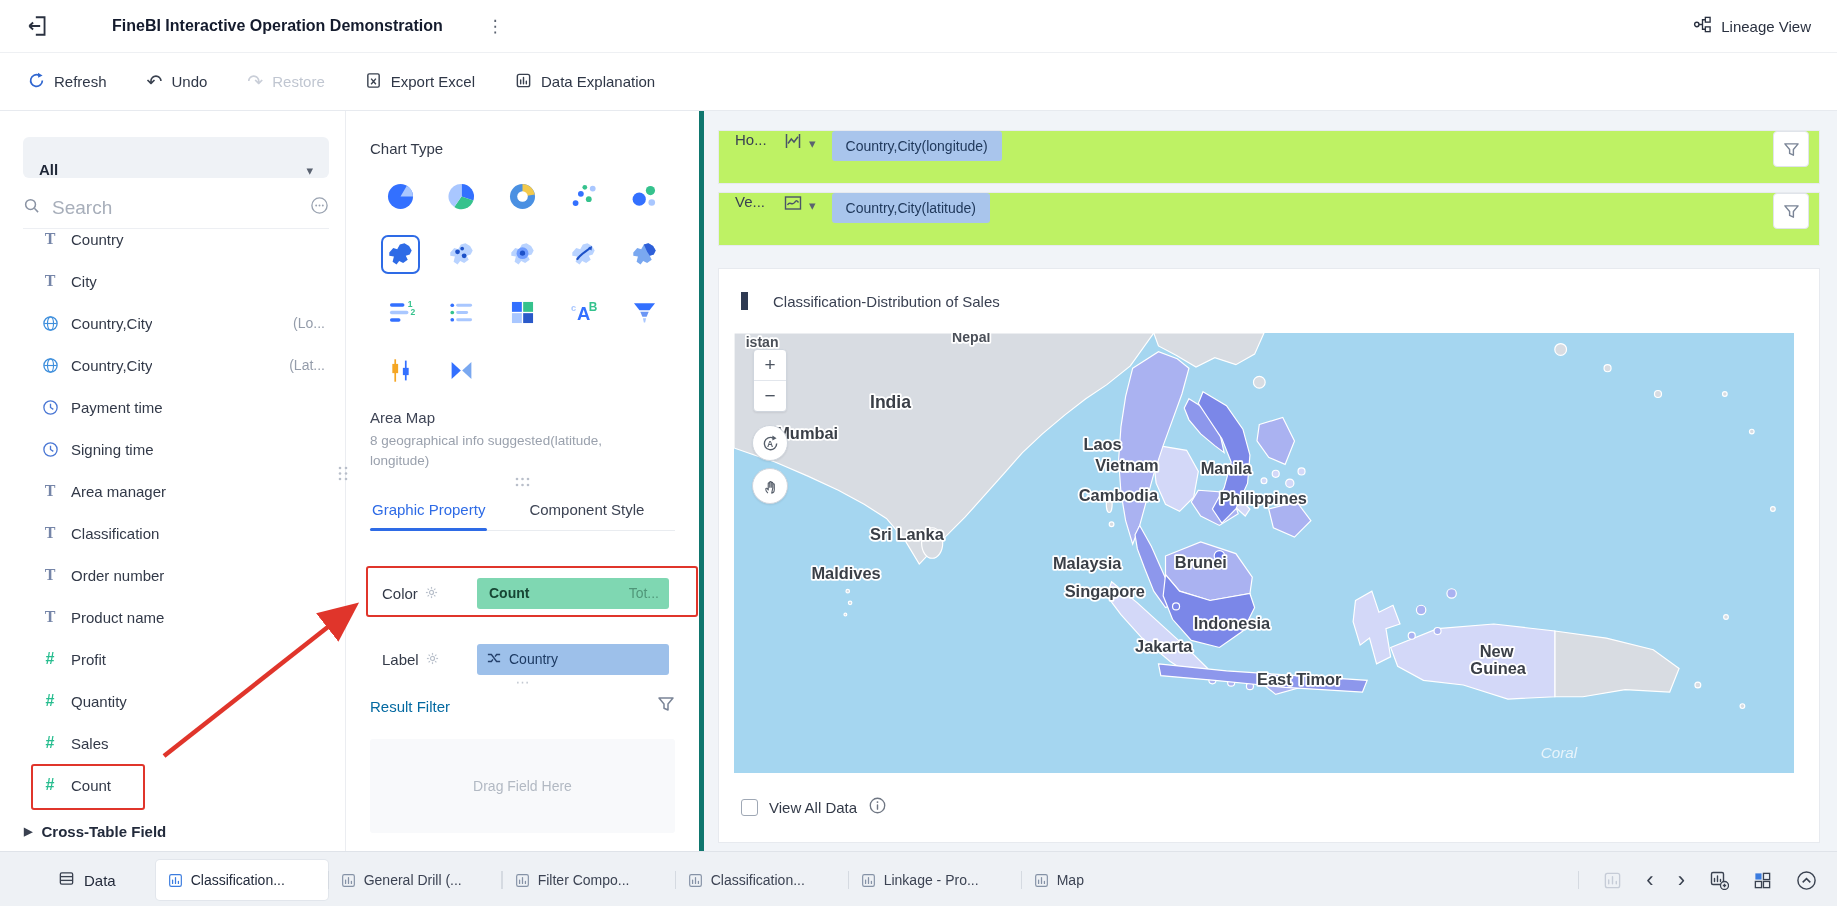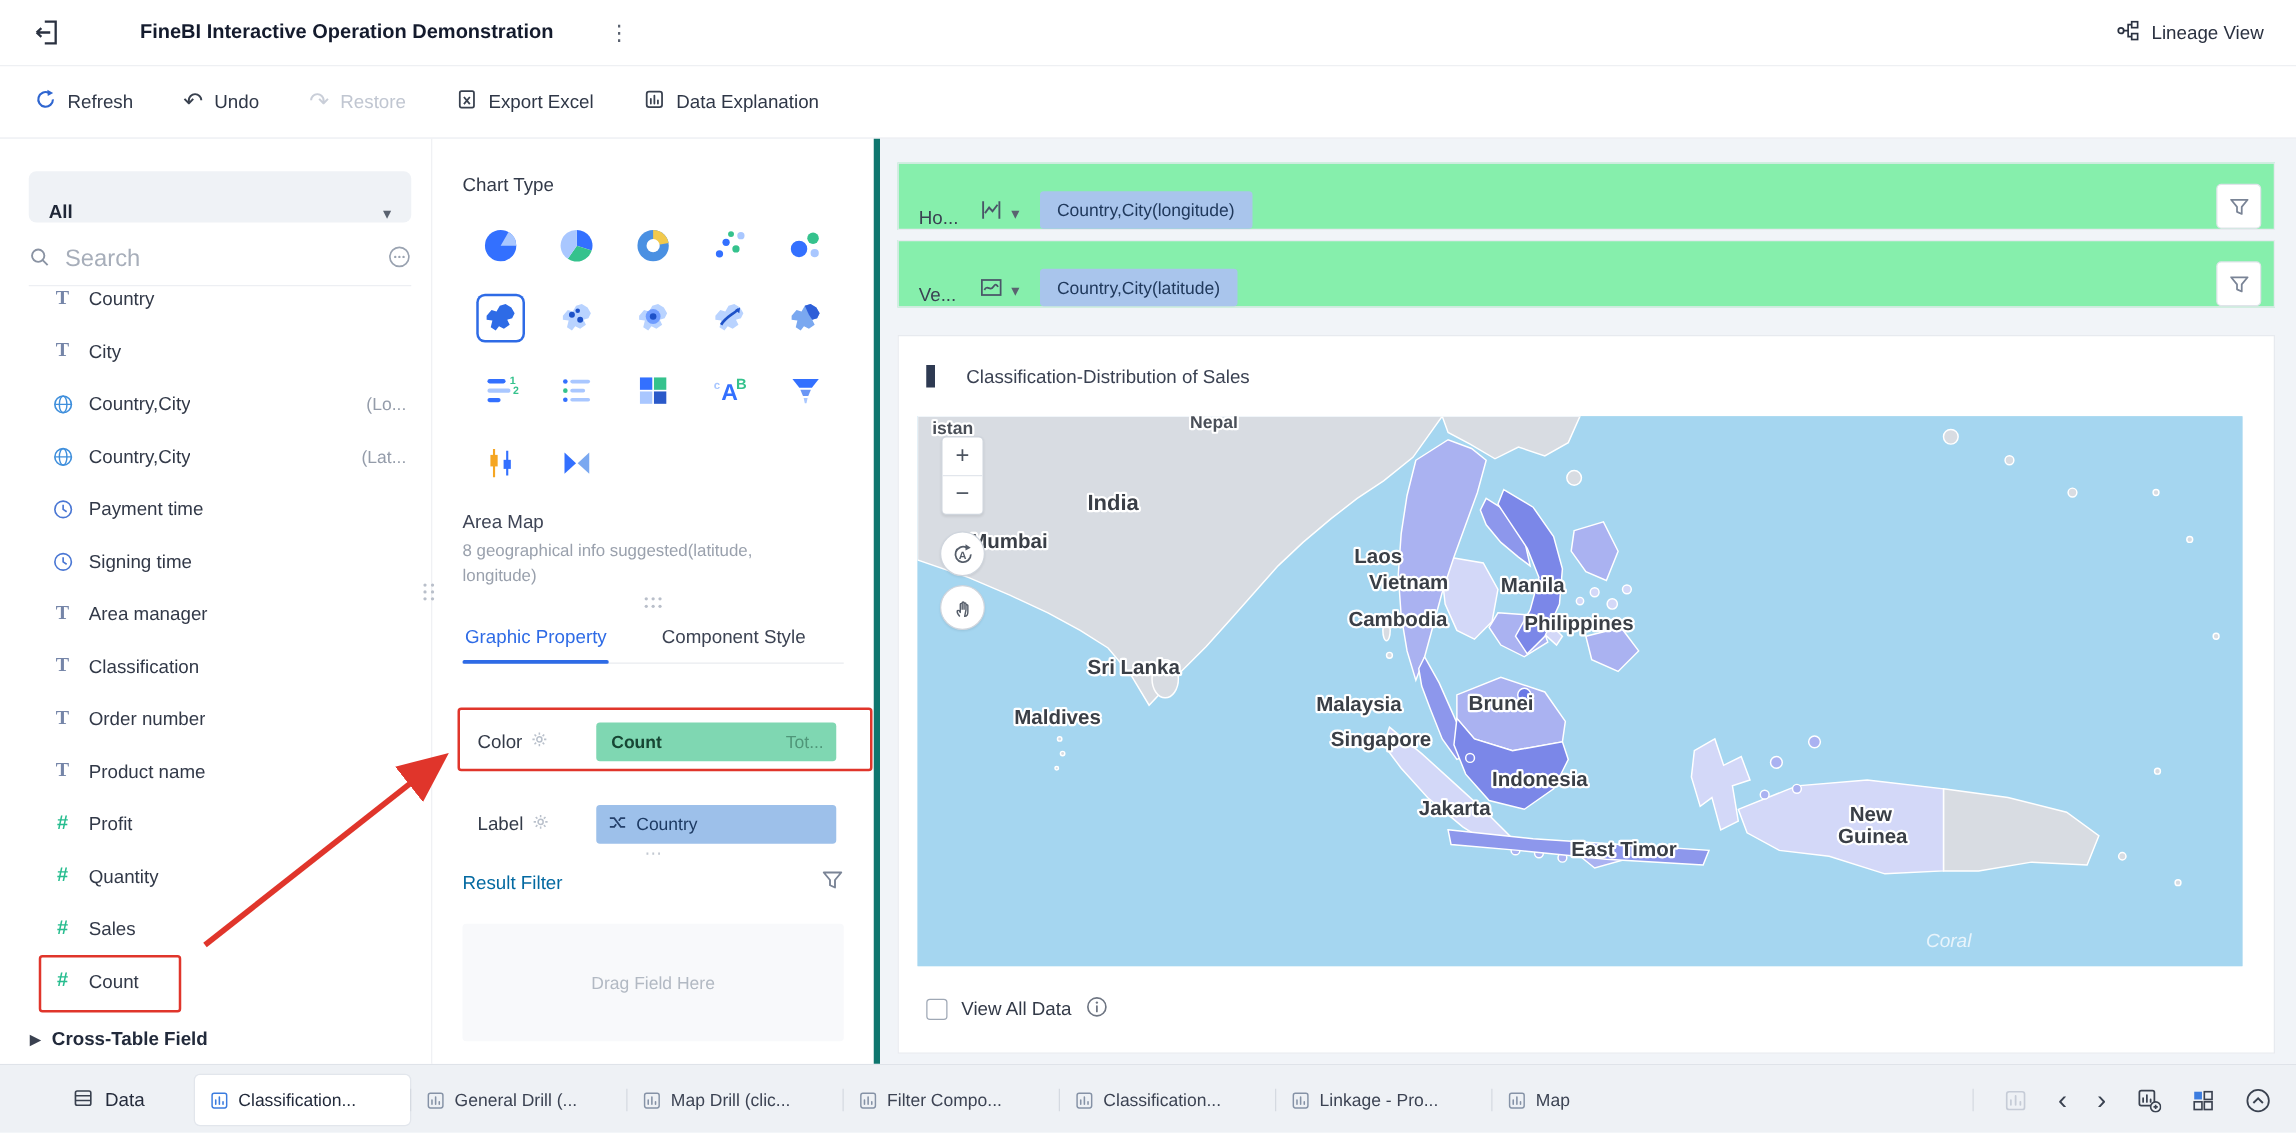--- a/index.html
+++ b/index.html
@@ -70,21 +70,21 @@
   .pill.green .pagg{margin-left:auto;padding-right:10px;color:rgba(23,70,52,.45)}
   .pill.bluef{width:192px;margin-left:13px;background:#9dc0ea;color:#1d3a63;gap:8px;padding-left:10px}
   .mini-handle{height:12px;display:flex;justify-content:center;align-items:flex-end;color:#c2c8d1;font-size:14px;line-height:10px}
   .result-row{margin-top:4px;height:30px;display:flex;align-items:center;justify-content:space-between}
   .result-label{font-size:15px;color:#0369a1}
   .drag-area{margin-top:18px;height:94px;background:#f8f9fb;border-radius:3px;display:flex;align-items:center;justify-content:center;
              font-size:14px;color:#b2b9c3}
 
   
   .right{flex:1;background:#f1f4f8;box-sizing:border-box;padding:19px 17px 8px 14px;display:flex;flex-direction:column;min-width:0}
-  .shelf{height:54px;background:#86efac;border:1px solid #e7eaef;display:flex;align-items:flex-end;padding:0 10px 0 16px;box-sizing:border-box}
+  .shelf{height:54px;background:#bef264;border:1px solid #e7eaef;display:flex;align-items:flex-start;padding:0 10px 0 16px;box-sizing:border-box}
   .shelf + .shelf{margin-top:8px}
   .shelf-label{font-size:15px;color:#3a4152;width:44px}
   .shelf-ic{display:flex;align-items:center;gap:6px;margin-left:4px}
   .shelf .pill.blue{background:#a9c5ec;color:#20395c;padding:0 14px;height:30px;margin-left:16px}
   .shelf-spacer{flex:1}
   .shelf-btn{width:34px;height:34px;border:1px solid #e0e4ea;border-radius:4px;background:#fff;display:flex;align-items:center;justify-content:center}
 
   .card{margin-top:22px;background:#fff;border:1px solid #e7eaef;flex:1;display:flex;flex-direction:column;min-height:0}
   .card-title-row{height:64px;display:flex;align-items:center;gap:25px;padding-left:22px}
   .title-mark{width:7px;height:18px;background:#2e3a52}
@@ -737,29 +737,20 @@
       <span class="bb-tab">
         <span style="display: flex;">
           <svg viewBox="0 0 18 18" width="15" height="15">
             <rect x="2" y="2" width="14" height="14" rx="2" fill="none" stroke="#8592a6" stroke-width="1.4"></rect>
             <path d="M5.5 12.5 V8.5 M9 12.5 V5.5 M12.5 12.5 V10" stroke="#8592a6" stroke-width="1.5" stroke-linecap="round"></path>
           </svg>
         </span>
         <span class="ellip">General Drill (...</span>
       </span>
       <span class="bb-sep"></span>
-      <span class="bb-tab">
-        <span style="display: flex;">
-          <svg viewBox="0 0 18 18" width="15" height="15">
-            <rect x="2" y="2" width="14" height="14" rx="2" fill="none" stroke="#8592a6" stroke-width="1.4"></rect>
-            <path d="M5.5 12.5 V8.5 M9 12.5 V5.5 M12.5 12.5 V10" stroke="#8592a6" stroke-width="1.5" stroke-linecap="round"></path>
-          </svg>
-        </span>
-        <span class="ellip">Map Drill (clic...</span>
-      </span>
       <span class="bb-sep"></span>
       <span class="bb-tab">
         <span style="display: flex;">
           <svg viewBox="0 0 18 18" width="15" height="15">
             <rect x="2" y="2" width="14" height="14" rx="2" fill="none" stroke="#8592a6" stroke-width="1.4"></rect>
             <path d="M5.5 12.5 V8.5 M9 12.5 V5.5 M12.5 12.5 V10" stroke="#8592a6" stroke-width="1.5" stroke-linecap="round"></path>
           </svg>
         </span>
         <span class="ellip">Filter Compo...</span>
       </span>

